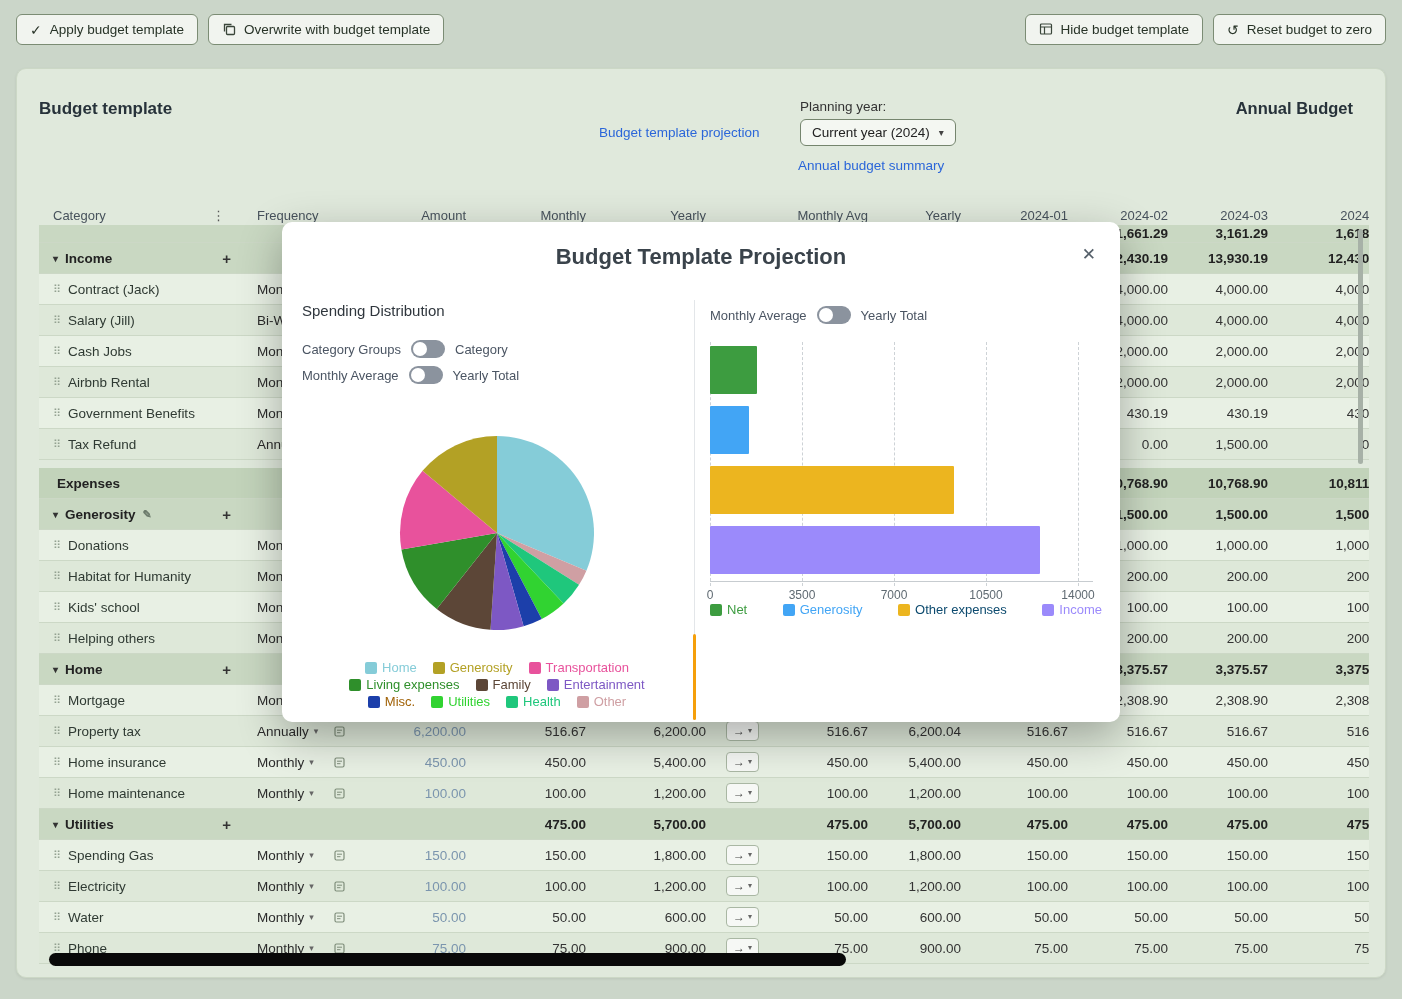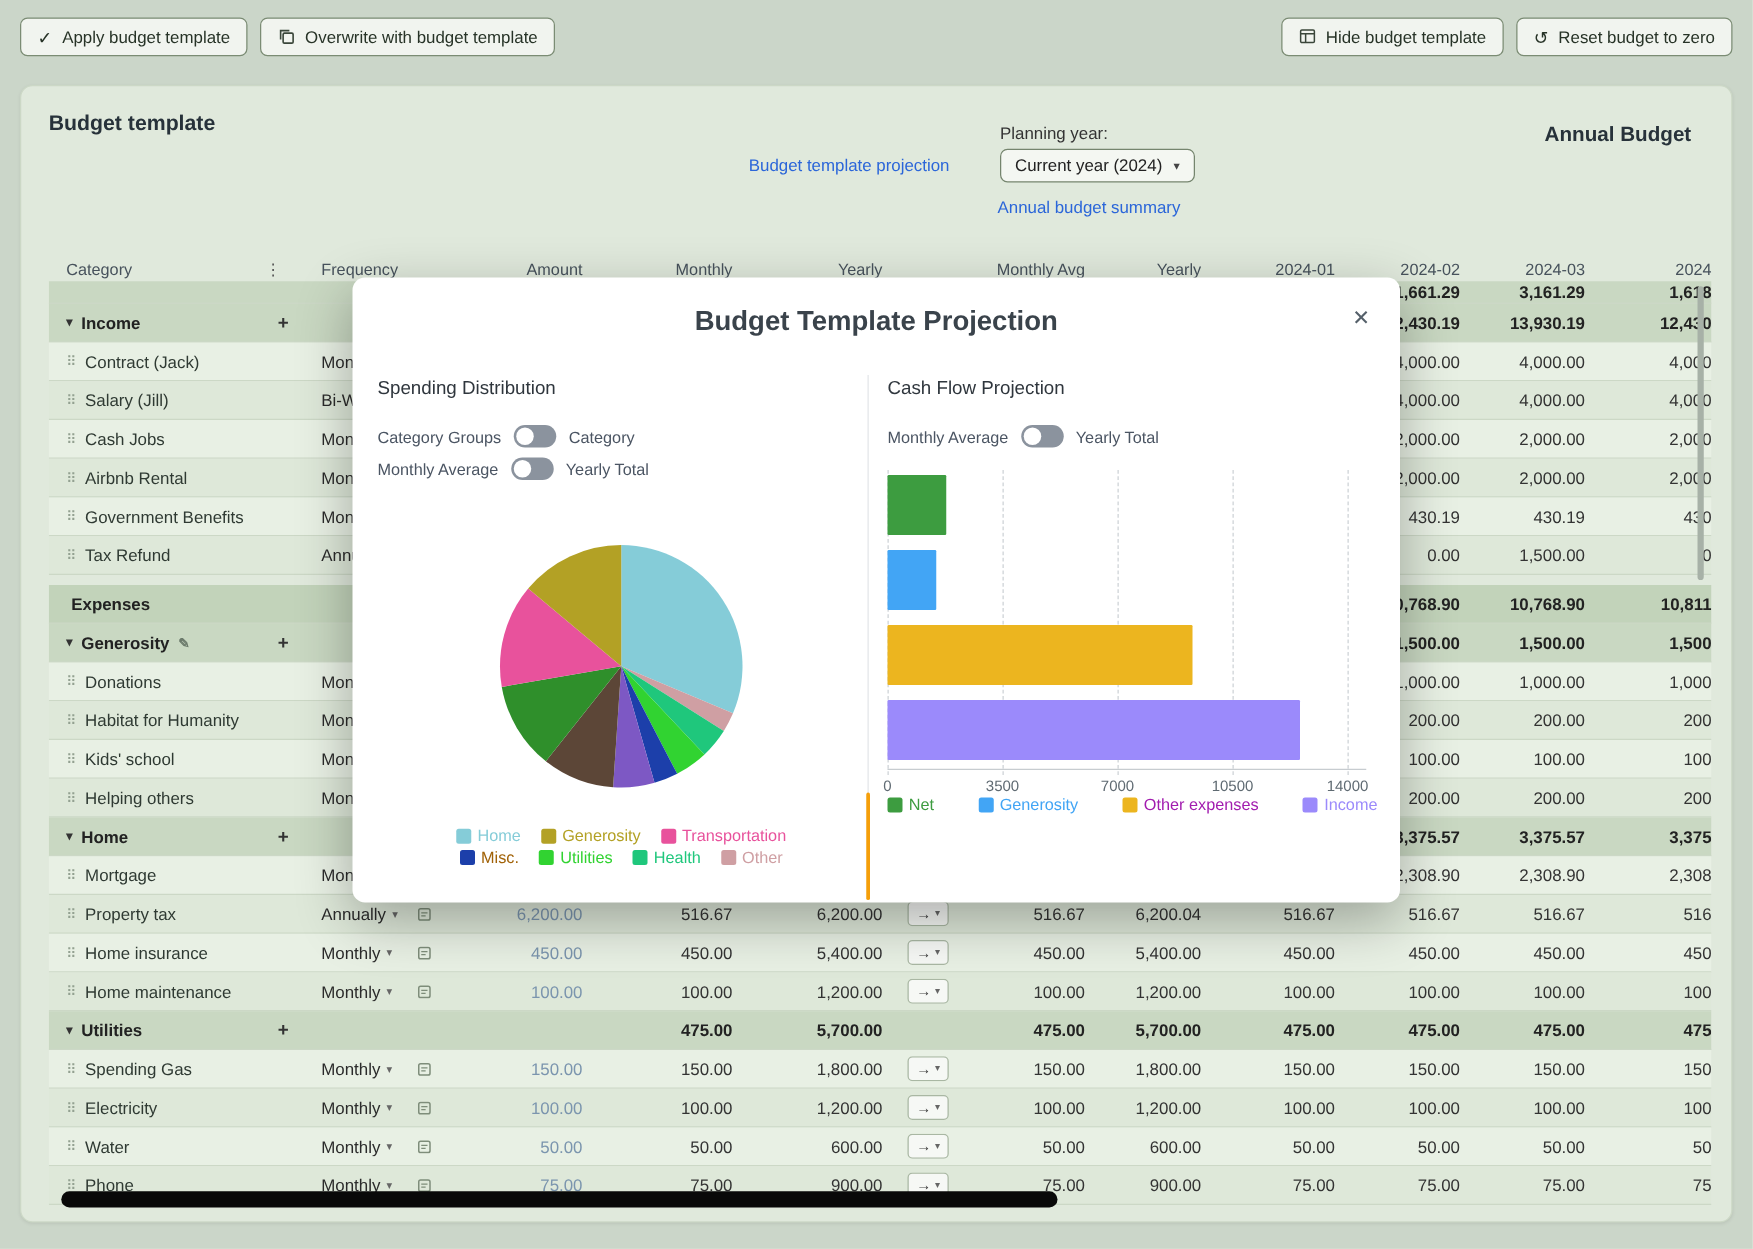--- a/index.html
+++ b/index.html
@@ -17,21 +17,21 @@
     font-size:13.5px; color:#273327; cursor:pointer; font-family:inherit; white-space:nowrap;
   }
   .tbtn .uic { font-size:14px; line-height:1; }
   
   .card {
     position:absolute; left:16px; top:68px; width:1370px; height:910px;
     background:#e0e9dc; border:1px solid #ccd8c6; border-radius:10px; overflow:hidden;
     box-shadow:0 1px 3px rgba(0,0,0,0.08);
   }
   .card-header { position:relative; height:136px; }
-  .bt-title { position:absolute; left:22px; top:20px; font-size:17px; font-weight:bold; color:#27323a; }
+  .bt-title { position:absolute; left:22px; top:30px; font-size:17px; font-weight:bold; color:#27323a; }
   .annual-title { position:absolute; right:32px; top:30px; font-size:16.5px; font-weight:bold; color:#27323a; }
   .link { color:#2b66d9; font-size:13.5px; text-decoration:none; cursor:pointer; }
   .proj-link { position:absolute; left:582px; top:56px; }
   .planning-label { position:absolute; left:783px; top:30px; font-size:13.5px; color:#333; }
   .select {
     position:absolute; left:783px; top:50px; height:27px; padding:0 11px;
     background:#f4f7f2; border:1px solid #75856e; border-radius:6px;
     display:flex; align-items:center; gap:9px; font-size:13.5px; color:#222; cursor:pointer;
   }
   .select .chev { font-size:10px; color:#444; }
@@ -830,20 +830,34 @@
             <span class="sq" style="background: rgb(179, 161, 37);"></span>
             <span class="ltext" style="color: rgb(179, 161, 37);">Generosity</span>
           </span>
           <span class="legend-item">
             <span class="sq" style="background: rgb(232, 82, 156);"></span>
             <span class="ltext" style="color: rgb(232, 82, 156);">Transportation</span>
           </span>
         </div>
         <div class="legend-row">
           <span class="legend-item">
+            <span class="sq" style="background: rgb(47, 143, 43);"></span>
+            <span class="ltext" style="color: rgb(47, 143, 43);">Living expenses</span>
+          </span>
+          <span class="legend-item">
+            <span class="sq" style="background: rgb(92, 70, 55);"></span>
+            <span class="ltext" style="color: rgb(92, 70, 55);">Family</span>
+          </span>
+          <span class="legend-item">
+            <span class="sq" style="background: rgb(125, 88, 196);"></span>
+            <span class="ltext" style="color: rgb(125, 88, 196);">Entertainment</span>
+          </span>
+        </div>
+        <div class="legend-row">
+          <span class="legend-item">
             <span class="sq" style="background: rgb(28, 63, 170);"></span>
             <span class="ltext" style="color: #a16207;">Misc.</span>
           </span>
           <span class="legend-item">
             <span class="sq" style="background: rgb(49, 211, 49);"></span>
             <span class="ltext" style="color: rgb(49, 211, 49);">Utilities</span>
           </span>
           <span class="legend-item">
             <span class="sq" style="background: rgb(31, 199, 124);"></span>
             <span class="ltext" style="color: rgb(31, 199, 124);">Health</span>
@@ -853,21 +867,20 @@
             <span class="ltext" style="color: rgb(207, 159, 163);">Other</span>
           </span>
         </div>
       </div>
   </div>
 
   <div class="m-divider"></div>
   <div class="m-divider-accent"></div>
 
   <div class="m-right">
-    <div class="m-heading">Cash Flow Projection</div>
     <div class="toggle-row">
       <span>Monthly Average</span>
       <span class="switch">
           <span class="knob"></span>
         </span>
       <span>Yearly Total</span>
     </div>
     <div id="bar-plot">
         <div class="gridline" style="left: 0px;"></div>
         <div class="gridline" style="left: 92px;"></div>
@@ -890,21 +903,21 @@
         <span class="legend-item">
           <span class="sq" style="background: rgb(61, 156, 64);"></span>
           <span class="ltext" style="color: rgb(61, 156, 64);">Net</span>
         </span>
         <span class="legend-item">
           <span class="sq" style="background: rgb(66, 165, 245);"></span>
           <span class="ltext" style="color: rgb(66, 165, 245);">Generosity</span>
         </span>
         <span class="legend-item">
           <span class="sq" style="background: rgb(236, 181, 31);"></span>
-          <span class="ltext" style="color: #a21caf;">Other expenses</span>
+          <span class="ltext" style="color: #0c4a6e;">Other expenses</span>
         </span>
         <span class="legend-item">
           <span class="sq" style="background: rgb(155, 138, 251);"></span>
           <span class="ltext" style="color: rgb(155, 138, 251);">Income</span>
         </span>
       </div>
   </div>
 </div>
 
 </body></html>

